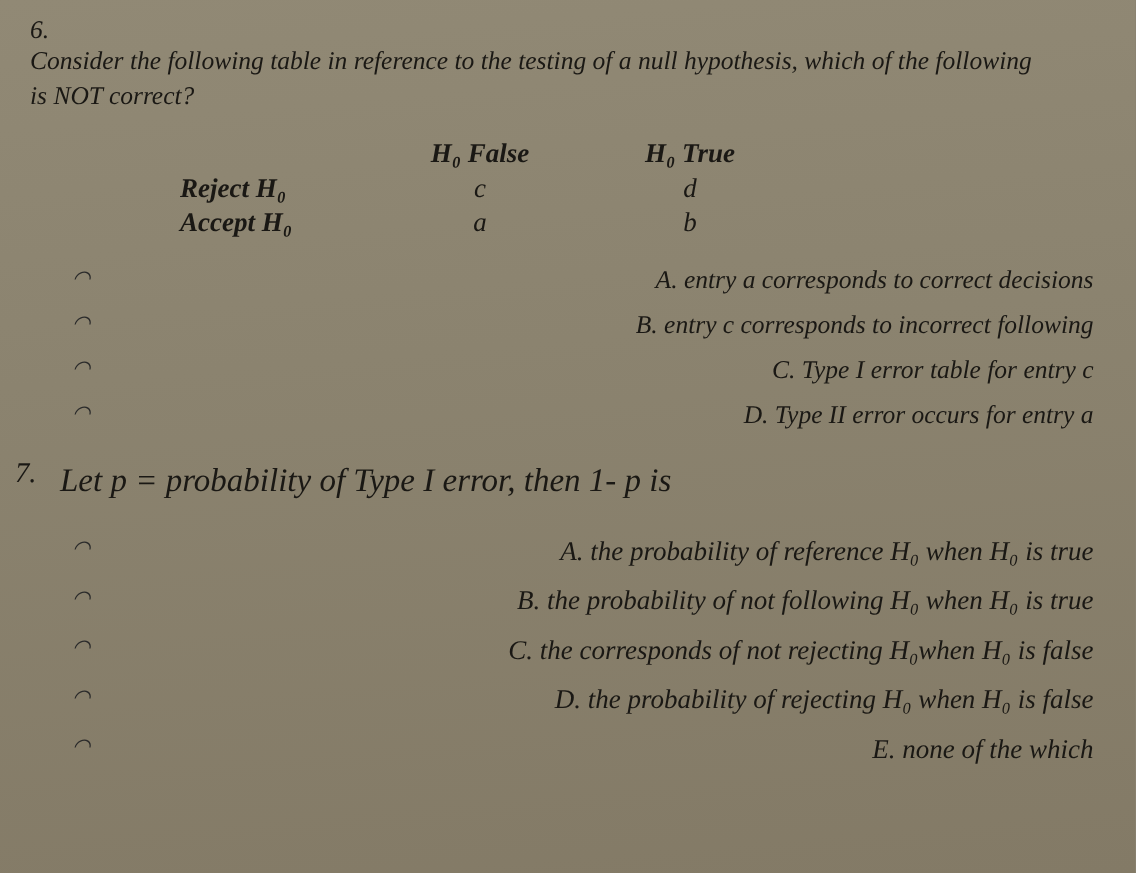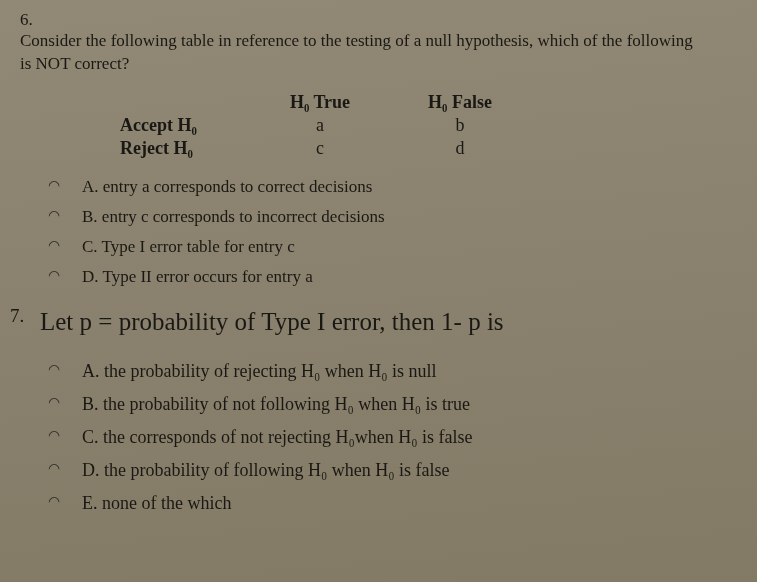--- a/index.html
+++ b/index.html
@@ -13,20 +13,21 @@
     overflow: hidden;
   }
   .page {
     padding: 10px 28px 10px 20px;
     background: linear-gradient(175deg, #918975 0%, #8b836f 40%, #837a66 100%);
     height: 100%;
     box-sizing: border-box;
   }
   .question {
     margin-bottom: 18px;
+    font-style: italic;
   }
   .qnum {
     display: inline-block;
     width: 26px;
     vertical-align: top;
     font-size: 17px;
   }
   .qstem {
     display: inline-block;
     width: 680px;
@@ -70,66 +71,67 @@
     width: 26px;
     font-family: Arial, sans-serif;
     font-size: 14px;
     color: #2a2a2a;
     position: relative;
     top: 0px;
     margin-right: 8px;
   }
   .opt-text {
     flex: 1;
+    text-align: right;
   }
   .q7 .stem-line {
-    font-size: 25px;
+    font-size: 22px;
   }
   .q7 .option {
     font-size: 18px;
     margin-bottom: 12px;
   }
 </style>
 </head>
 <body>
 
 <div class="page">
 
   <div class="question">
     <span class="qnum">6.</span>
     <span class="qstem">
       <span class="stem-line">Consider the following table in reference to the testing of a null hypothesis, which of the following is NOT correct?</span>
     </span>
 
     <div class="table">
       <div class="table-row">
         <span class="rowlabel"></span>
+        <span class="colcell colhead">H₀ False</span>
         <span class="colcell colhead">H₀ True</span>
-        <span class="colcell colhead">H₀ False</span>
+      </div>
+      <div class="table-row">
+        <span class="rowlabel">Reject   H₀</span>
+        <span class="colcell">c</span>
+        <span class="colcell">d</span>
       </div>
       <div class="table-row">
         <span class="rowlabel">Accept  H₀</span>
         <span class="colcell">a</span>
         <span class="colcell">b</span>
-      </div>
-      <div class="table-row">
-        <span class="rowlabel">Reject   H₀</span>
-        <span class="colcell">c</span>
-        <span class="colcell">d</span>
       </div>
     </div>
 
     <div class="options">
       <div class="option">
         <span class="radio">◠</span>
         <span class="opt-text">A. entry a corresponds to correct decisions</span>
       </div>
       <div class="option">
         <span class="radio">◠</span>
-        <span class="opt-text">B. entry c corresponds to incorrect decisions</span>
+        <span class="opt-text">B. entry c corresponds to incorrect following</span>
       </div>
       <div class="option">
         <span class="radio">◠</span>
         <span class="opt-text">C. Type I error table for entry c</span>
       </div>
       <div class="option">
         <span class="radio">◠</span>
         <span class="opt-text">D. Type II error occurs for entry a</span>
       </div>
     </div>
@@ -137,33 +139,33 @@
 
   <div class="question q7" style="margin-left:-10px;">
     <span class="qnum" style="font-size:19px;">7.</span>
     <span class="qstem">
       <span class="stem-line">Let p = probability of Type I error, then 1- p is</span>
     </span>
 
     <div class="options" style="margin-top:22px; margin-left:38px;">
       <div class="option">
         <span class="radio">◠</span>
-        <span class="opt-text">A. the probability of rejecting H₀ when H₀ is null</span>
+        <span class="opt-text">A. the probability of reference H₀ when H₀ is true</span>
       </div>
       <div class="option">
         <span class="radio">◠</span>
         <span class="opt-text">B. the probability of not following H₀ when H₀ is true</span>
       </div>
       <div class="option">
         <span class="radio">◠</span>
         <span class="opt-text">C. the corresponds of not rejecting H₀when H₀ is false</span>
       </div>
       <div class="option">
         <span class="radio">◠</span>
-        <span class="opt-text">D. the probability of following H₀ when H₀ is false</span>
+        <span class="opt-text">D. the probability of rejecting H₀ when H₀ is false</span>
       </div>
       <div class="option">
         <span class="radio">◠</span>
         <span class="opt-text">E. none of the which</span>
       </div>
     </div>
   </div>
 
 </div>
 

